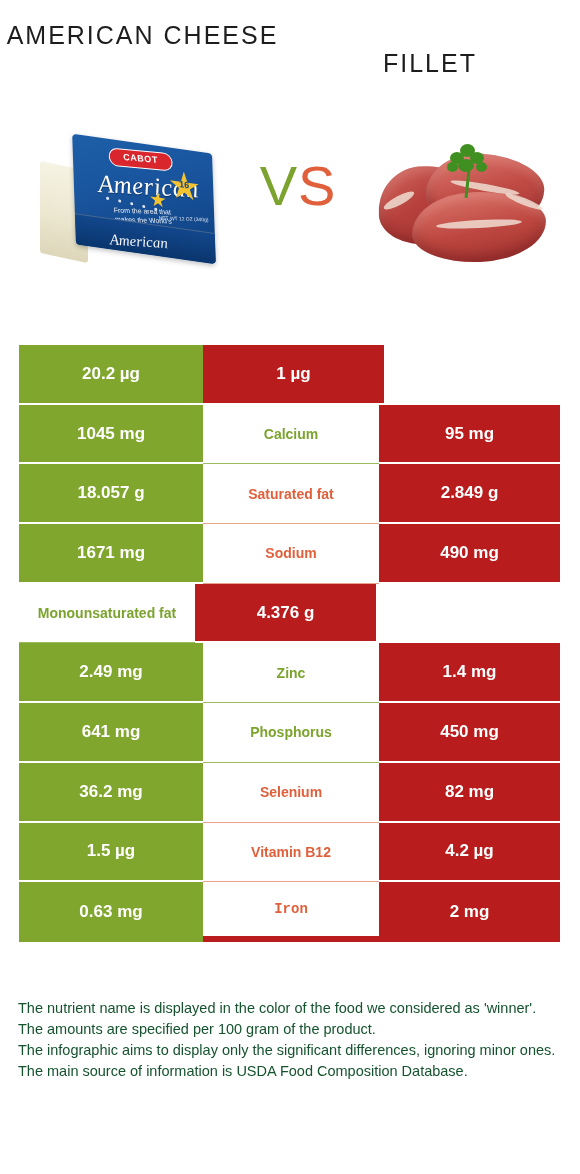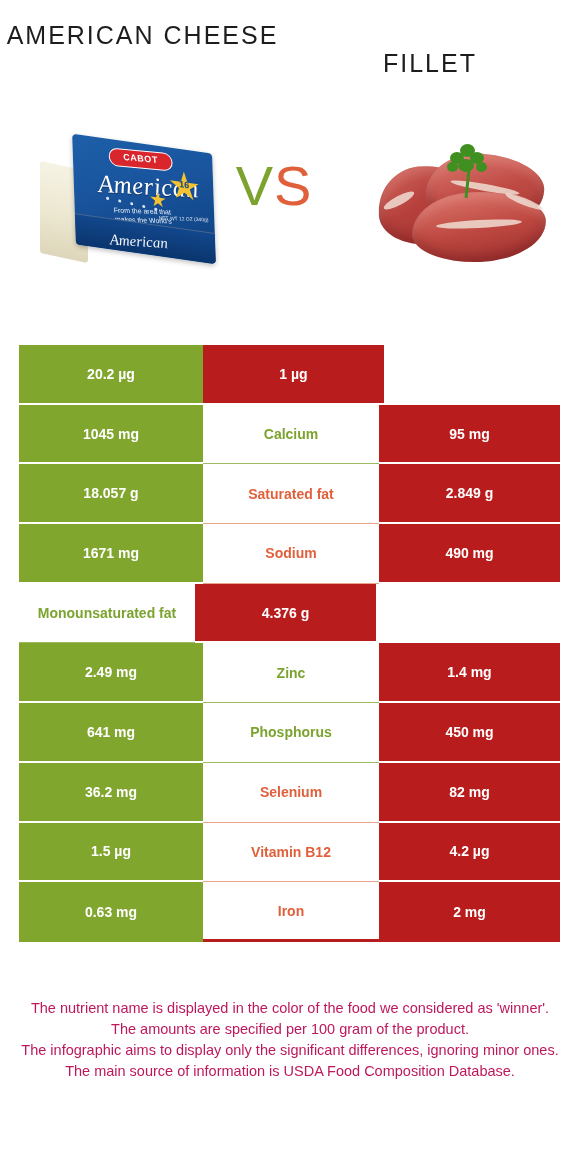--- a/index.html
+++ b/index.html
@@ -66,21 +66,21 @@
     position: absolute;
     top: 0;
     width: 200px;
     height: 175px;
   }
   .hero-img.left  { left: 28px; }
   .hero-img.right { left: 368px; }
 
   .vs {
     position: absolute;
-    left: 216px;
+    left: 240px;
     top: 40px;
     width: 116px;
     text-align: center;
     font-family: "Liberation Sans", sans-serif;
     font-size: 56px;
     font-weight: 400;
     letter-spacing: 1px;
     line-height: 1;
   }
   .vs .v { color: #7ba32e; }
@@ -285,21 +285,21 @@
     display: flex;
     height: 59.7px;
     width: 100%;
     align-items: stretch;
   }
   .cell {
     display: flex;
     align-items: center;
     justify-content: center;
     box-sizing: border-box;
-    font-size: 14px;
+    font-size: 17px;
   }
   .cell.left-val {
     width: 184px;
     background: #80a62e;
     color: #ffffff;
     font-weight: 600;
     border-bottom: 2px solid #ffffff;
   }
   .cell.name {
     width: 176px;
@@ -312,34 +312,34 @@
     background: #b91c1c;
     color: #ffffff;
     font-weight: 600;
     border-bottom: 2px solid #ffffff;
   }
   .row:last-child .cell.left-val,
   .row:last-child .cell.right-val { border-bottom: none; }
 
   .cell.name.green { color: #7ba32e; border-bottom: 1px solid #9cbb5e; }
   .cell.name.orange { color: #e0603c; border-bottom: 1px solid #e9a48e; }
-  .row:last-child .cell.name { border-bottom: 3px solid #b91c1c; }
+  .row:last-child .cell.name { border-bottom: 6px solid #b91c1c; font-family: Liberation Mono, monospace; }
   .row:last-child .cell.name.green { border-bottom: 1px solid #9cbb5e; }
 
   
   .footer {
     position: absolute;
     left: 18px;
     top: 998px;
     width: 544px;
-    text-align: center;
+    text-align: left;
     font-family: "Liberation Sans", sans-serif;
     font-size: 14.5px;
     line-height: 1.45;
-    color: #be185d;
+    color: #14532d;
   }
   .footer p { margin: 0; }
 </style>
 </head>
 <body>
 
 <div class="page">
 
   <div class="titles">
     <div class="food-title left">American cheese</div>

